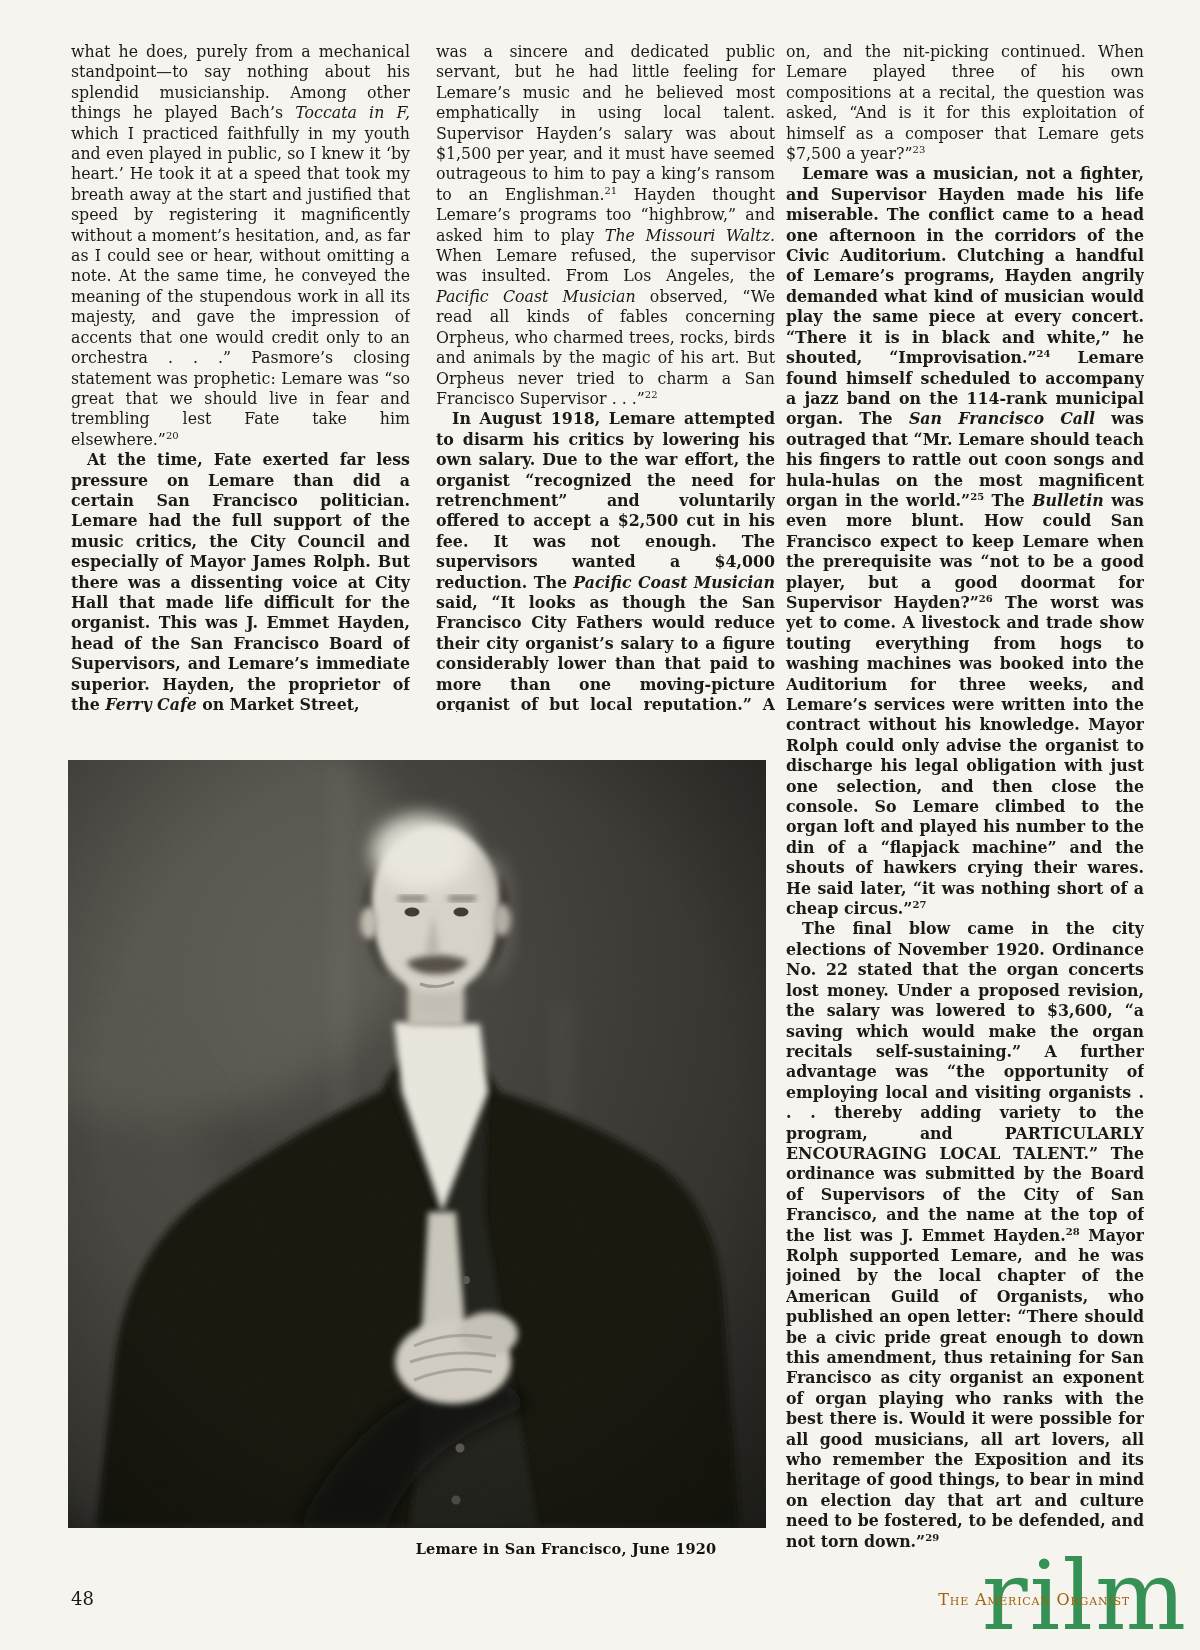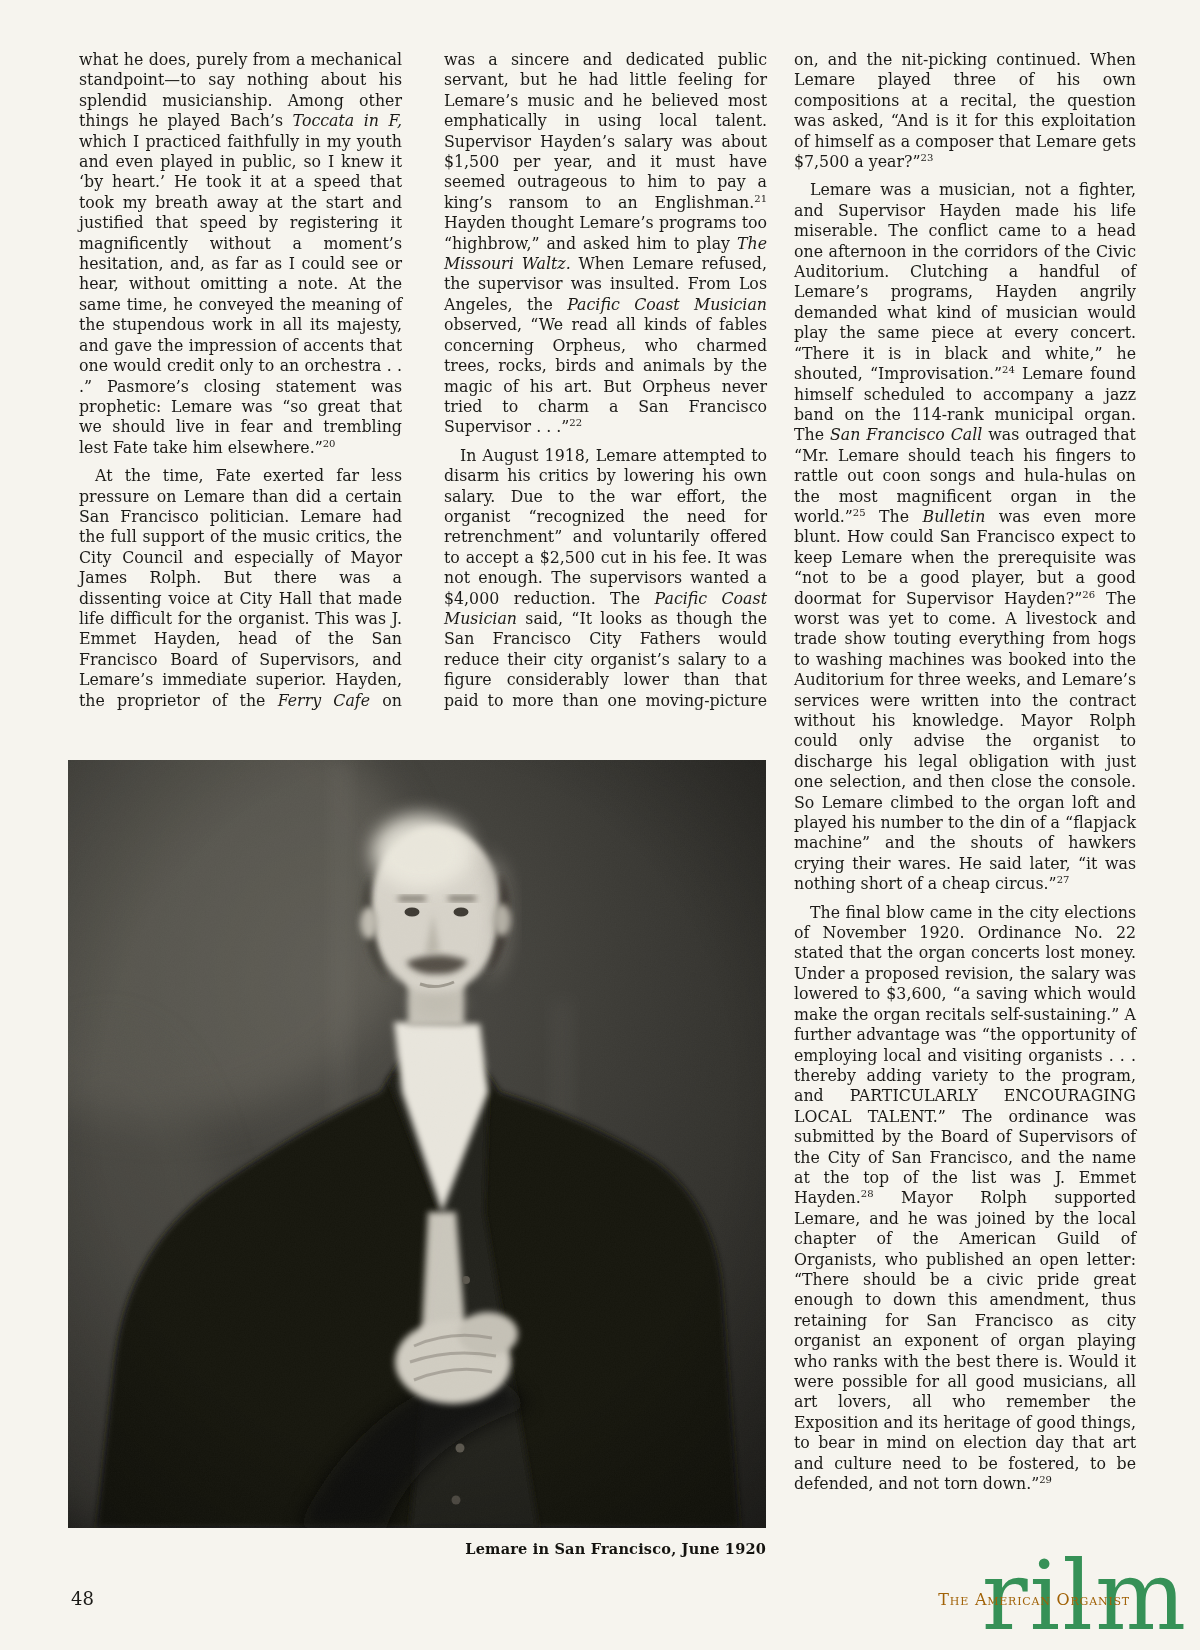--- a/index.html
+++ b/index.html
@@ -7,35 +7,35 @@
     width:1200px;height:1650px;position:relative;overflow:hidden;
     background:#f6f4ee;color:#1b1a17;
     font-family:"DejaVu Serif","Liberation Serif",serif;
   }
   .page{position:absolute;inset:0;}
   .col{
     position:absolute;top:42px;
     font-size:15.8px;line-height:20.4px;text-align:justify;
     overflow:hidden;
   }
-  .col p{margin:8px;}
-  .col p.indent{text-indent:16px;}
+  .col p{margin:0;}
+  .col p.indent{text-indent:16px;font-weight:bold;}
   .col i{font-style:italic;}
   .col sup{font-size:10px;vertical-align:super;line-height:0;}
   #col1{left:71px;width:339px;height:670px;}
   #col2{left:436px;width:339px;height:670px;}
   #col3{left:786px;width:358px;height:1526px;}
   .photo-wrap{
     position:absolute;left:68px;top:760px;width:698px;height:768px;
     background:#2c2b28;
   }
   .photo-wrap svg{display:block;}
   .caption{
     position:absolute;left:366px;top:1540px;width:400px;
-    text-align:right;font-weight:bold;font-size:14.5px;color:#14130f;
+    text-align:center;font-weight:bold;font-size:14.5px;color:#14130f;
     letter-spacing:.2px;
   }
   .pagenum{
     position:absolute;left:71px;top:1588px;font-size:18px;color:#1b1a17;
   }
   .journal{
     position:absolute;top:1590px;right:70px;
     font-variant:small-caps;font-size:16px;letter-spacing:.8px;color:#a16207;
     z-index:2;
   }

